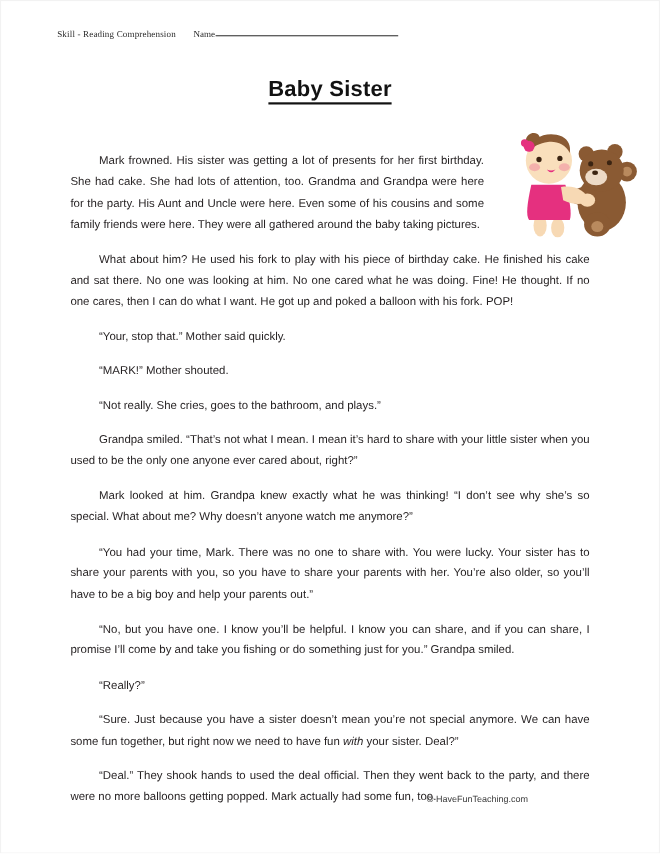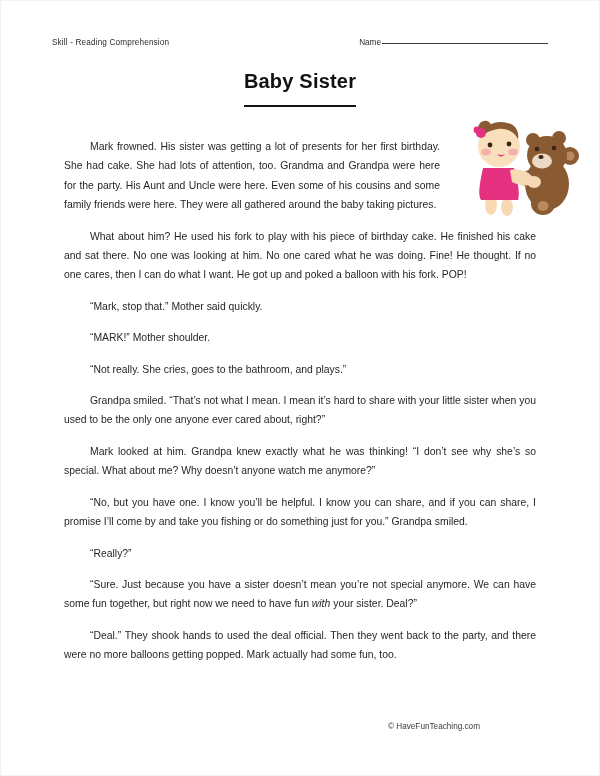--- a/index.html
+++ b/index.html
@@ -22,36 +22,37 @@
     content: "";
     position: absolute;
     left: 0; top: 0; right: 0; bottom: 0;
     border: 1px solid #f2f2f2;
     pointer-events: none;
   }
 
   .header-row {
     position: absolute;
     left: 52px;
-    top: 38px;
+    top: 27px;
     width: 496px;
     display: flex;
-    justify-content: space-between;
     align-items: baseline;
+    font-family: Liberation Serif, serif;
   }
   .skill-label {
     font-size: 8.2px;
     letter-spacing: 0.15px;
     color: #2b2b2b;
     white-space: nowrap;
   }
   .name-block {
     display: flex;
     align-items: baseline;
     white-space: nowrap;
+    padding-left: 16px;
   }
   .name-label {
     font-size: 8.2px;
     color: #2b2b2b;
   }
   .name-rule {
     display: inline-block;
     width: 166px;
     border-bottom: 1px solid #3a3a3a;
     height: 1px;
@@ -66,21 +67,21 @@
     top: 70px;
     width: 600px;
     text-align: center;
     font-size: 20px;
     font-weight: bold;
     letter-spacing: 0.2px;
     color: #121212;
   }
   .title span {
     border-bottom: 2px solid #121212;
-    padding-bottom: 13px;
+    padding-bottom: 1px;
   }
 
   .illustration {
     position: absolute;
     left: 470px;
     top: 112px;
     width: 112px;
     height: 104px;
   }
 
@@ -194,25 +195,26 @@
 
         <path d="M27 42 q4 5 8 0 q-4 2 -8 0 Z" fill="#e5307f"></path>
       </g>
     </svg>
   </div>
 
   <div class="story">
     <div class="floatbox"></div>
   <p>Mark frowned. His sister was getting a lot of presents for her first birthday. She had cake. She had lots of attention, too. Grandma and Grandpa were here for the party. His Aunt and Uncle were here. Even some of his cousins and some family friends were here. They were all gathered around the baby taking pictures.</p>
       <p>What about him? He used his fork to play with his piece of birthday cake. He finished his cake and sat there. No one was looking at him. No one cared what he was doing. Fine! He thought. If no one cares, then I can do what I want. He got up and poked a balloon with his fork. POP!</p>
-      <p>“Mark, stop that.” Mother said quickly.</p>
-      <p>“MARK!” Mother shoulder.</p>
+      <p>“Your, stop that.” Mother said quickly.</p>
+      <p>“MARK!” Mother shouted.</p>
       <p>“Not really. She cries, goes to the bathroom, and plays.”</p>
       <p>Grandpa smiled. “That’s not what I mean. I mean it’s hard to share with your little sister when you used to be the only one anyone ever cared about, right?”</p>
       <p>Mark looked at him. Grandpa knew exactly what he was thinking! “I don’t see why she’s so special. What about me? Why doesn’t anyone watch me anymore?”</p>
+      <p>“You had your time, Mark. There was no one to share with. You were lucky. Your sister has to share your parents with you, so you have to share your parents with her. You’re also older, so you’ll have to be a big boy and help your parents out.”</p>
       <p>“No, but you have one. I know you’ll be helpful. I know you can share, and if you can share, I promise I’ll come by and take you fishing or do something just for you.” Grandpa smiled.</p>
       <p>“Really?”</p>
       <p>“Sure. Just because you have a sister doesn’t mean you’re not special anymore. We can have some fun together, but right now we need to have fun <em>with</em> your sister. Deal?”</p>
       <p>“Deal.” They shook hands to used the deal official. Then they went back to the party, and there were no more balloons getting popped. Mark actually had some fun, too.</p>
     </div>
 
   <div class="footer">© HaveFunTeaching.com</div>
 
 </div>
 

